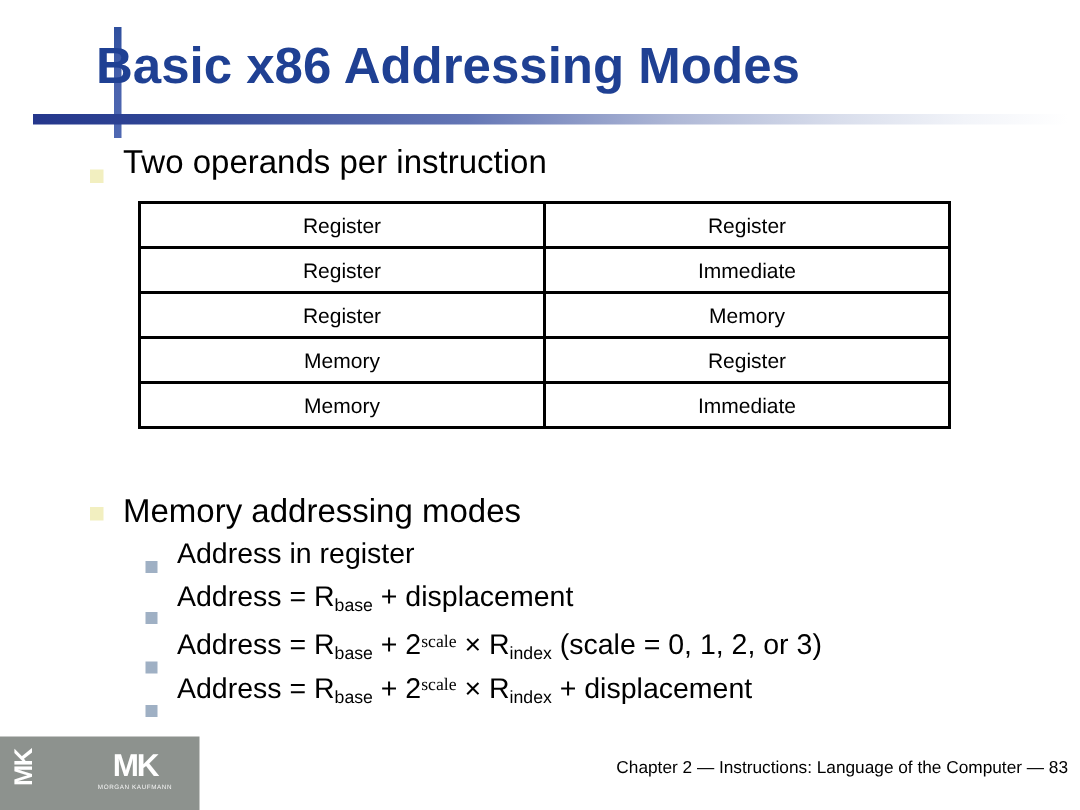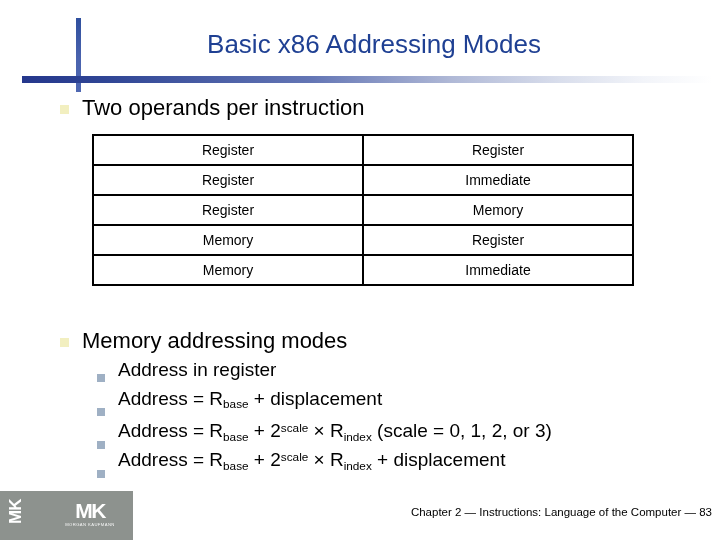--- a/index.html
+++ b/index.html
@@ -16,27 +16,27 @@
     color: #000000;
   }
 
   
   #slide-title {
     position: absolute;
     left: 64px;
     top: 20px;
     width: 620px;
     height: 48px;
-    font-size: 26px;
-    font-weight: normal;
+    font-size: 34px;
+    font-weight: bold;
     color: #1F4093;
     letter-spacing: 0px;
     line-height: 48px;
     white-space: nowrap;
-    text-align: center;
+    text-align: left;
   }
   #title-vbar {
     position: absolute;
     left: 76px;
     top: 18px;
     width: 5px;
     height: 74px;
     background: linear-gradient(to bottom, #2F4F9E 0%, #4A63AE 55%, #4F68B2 100%);
   }
   #title-hbar {
@@ -88,20 +88,21 @@
     color: #000000;
     white-space: nowrap;
   }
   .lvl2-text sub {
     font-size: 0.62em;
     vertical-align: -0.28em;
   }
   .lvl2-text sup {
     font-size: 0.62em;
     vertical-align: 0.45em;
+    font-family: Liberation Serif, serif;
   }
 
   
   #operand-table {
     position: absolute;
     left: 92px;
     top: 134px;
     width: 528px;
     border-collapse: collapse;
     table-layout: fixed;
@@ -179,21 +180,21 @@
     white-space: nowrap;
   }
 </style>
 </head>
 <body>
 
 <div id="title-vbar"></div>
 <div id="title-hbar"></div>
 <div id="slide-title">Basic x86 Addressing Modes</div>
 
-<div class="lvl1-row" style="left:60px; top:94px;">
+<div class="lvl1-row" style="left:60px; top:94px;align-items:flex-end;">
   <span class="lvl1-bullet"></span>
   <span class="lvl1-text">Two operands per instruction</span>
 </div>
 
 <table id="operand-table">
   <tbody>
     <tr>
       <td class="col-a">Register</td>
       <td class="col-b">Register</td>
     </tr>

